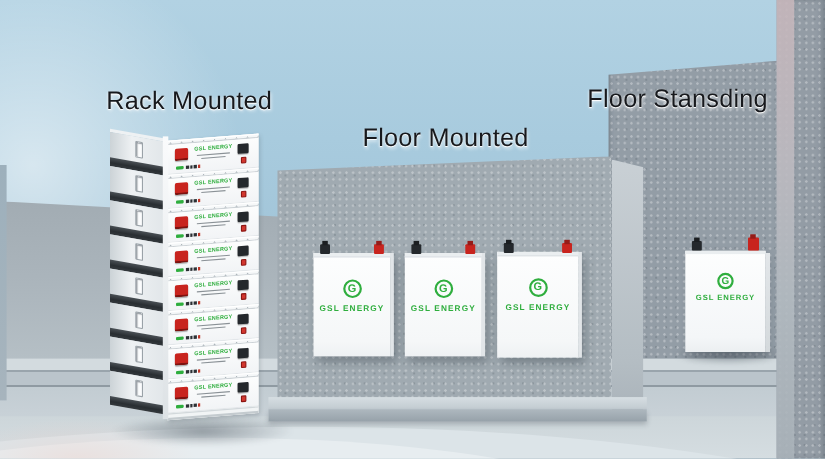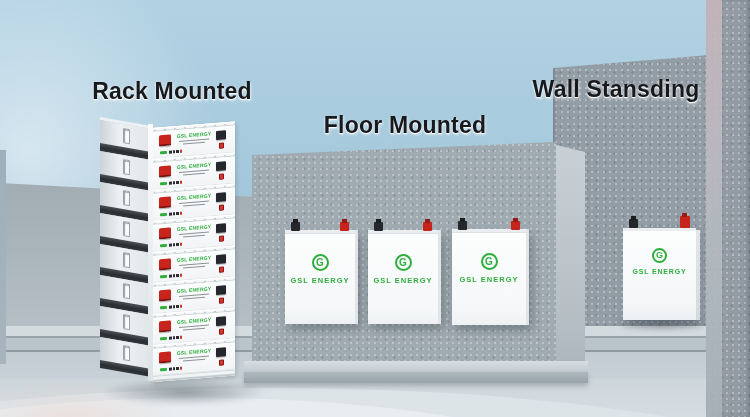--- a/index.html
+++ b/index.html
@@ -216,21 +216,21 @@
   .floor-unit::after{
     content:'';position:absolute;left:0;top:0;width:100%;height:3px;background:#eaeef0;
   }
   .floor-unit .term{top:-9px;}
   .floor-unit .term.red{top:-12px;height:12px;width:10px;}
   .floor-unit .logo-ring{width:15px;height:15px;margin-top:20px;font-size:9px;}
   .floor-unit .brand-name{font-size:7px;letter-spacing:.8px;}
 
   
   .heading{
-    z-index:40;font-weight:700;font-size:23px;line-height:26px;color:#17191d;
+    z-index:40;font-weight:400;font-size:23px;line-height:26px;color:#17191d;
     text-align:center;letter-spacing:.2px;white-space:nowrap;
     text-shadow:0 1px 0 rgba(255,255,255,.9), 1px 2px 3px rgba(255,255,255,.6), -1px 1px 2px rgba(255,255,255,.45);
   }
   .h-rack{left:82px;top:78px;width:180px;}
   .h-wall{left:315px;top:112px;width:180px;}
   .h-floor{left:516px;top:76px;width:200px;}
 </style>
 </head>
 <body>
 
@@ -411,14 +411,14 @@
     <span class="term black"></span>
     <span class="term red"></span>
     <div class="logo-ring">
         <span>G</span>
       </div>
     <div class="brand-name">GSL ENERGY</div>
   </div>
 
   <div class="heading h-rack">Rack Mounted</div>
   <div class="heading h-wall">Floor Mounted</div>
-  <div class="heading h-floor">Wall Stansding</div>
+  <div class="heading h-floor">Floor Stansding</div>
 </div>
 
 </body></html>

